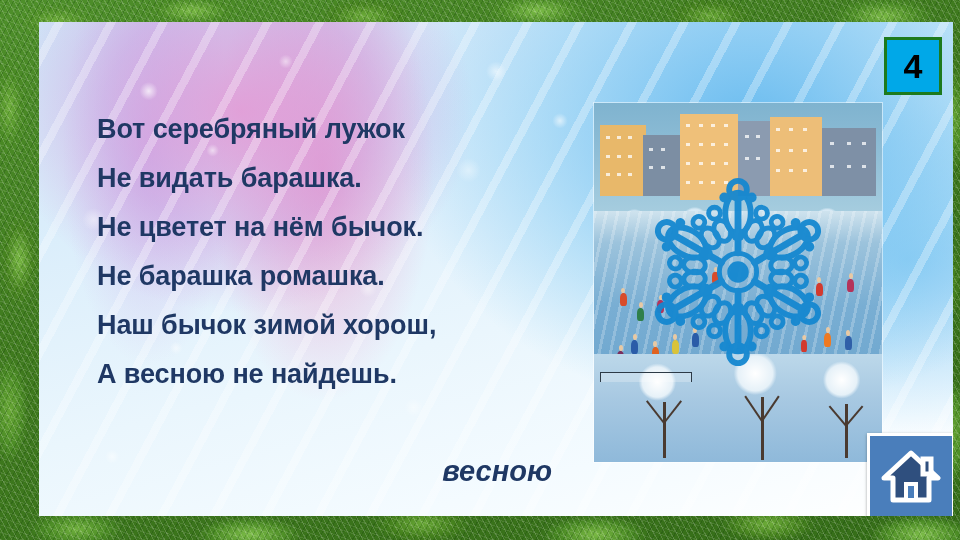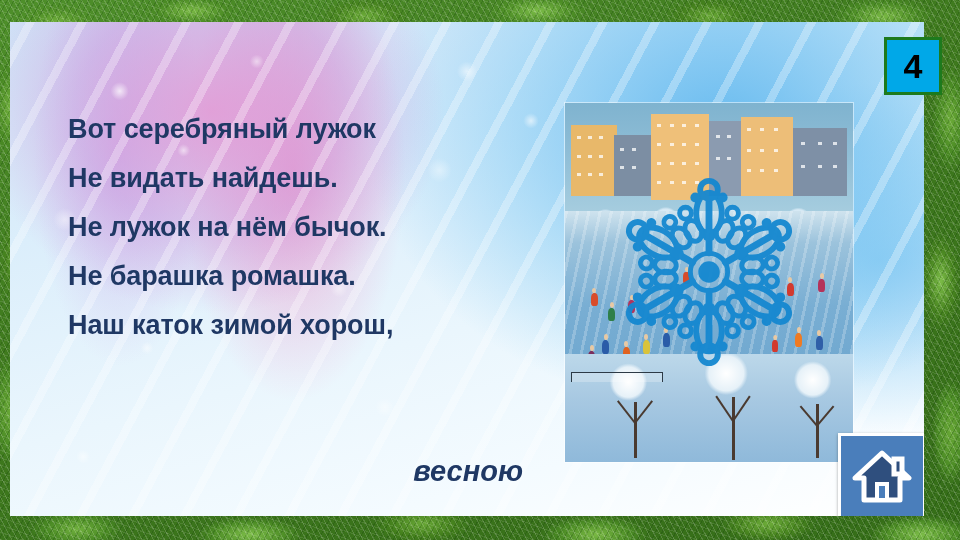--- a/index.html
+++ b/index.html
@@ -43,21 +43,21 @@
     background:
       repeating-linear-gradient(62deg, rgba(255,255,255,.16) 0 1px, rgba(0,0,0,0) 1px 5px),
       repeating-linear-gradient(118deg, rgba(0,40,0,.18) 0 1px, rgba(0,0,0,0) 1px 6px),
       repeating-linear-gradient(20deg, rgba(255,255,255,.10) 0 1px, rgba(0,0,0,0) 1px 7px);
     pointer-events: none;
   }
 
   
   .panel {
     position: absolute;
-    left: 10px; top: 22px;
+    left: 39px; top: 22px;
     width: 914px; height: 494px;
     overflow: hidden;
     background:
       
       radial-gradient(circle 13px at 12% 14%, rgba(255,255,255,.72) 0%, rgba(255,255,255,0) 70%),
       radial-gradient(circle 9px  at 19% 26%, rgba(255,255,255,.55) 0%, rgba(255,255,255,0) 70%),
       radial-gradient(circle 16px at 6% 40%,  rgba(255,255,255,.45) 0%, rgba(255,255,255,0) 72%),
       radial-gradient(circle 10px at 27% 8%,  rgba(255,255,255,.50) 0%, rgba(255,255,255,0) 70%),
       radial-gradient(circle 14px at 50% 10%, rgba(255,255,255,.55) 0%, rgba(255,255,255,0) 72%),
       radial-gradient(circle 11px at 57% 20%, rgba(255,255,255,.60) 0%, rgba(255,255,255,0) 70%),
@@ -205,24 +205,25 @@
 </style>
 </head>
 <body>
 
 <div class="slide">
 
   <div class="panel">
 
     <div class="riddle">
       <div class="riddle-line">Вот серебряный лужок</div>
-      <div class="riddle-line">Не видать найдешь.</div>
-      <div class="riddle-line">Не лужок на нём бычок.</div>
+      <div class="riddle-line">Не видать барашка.</div>
+      <div class="riddle-line">Не цветет на нём бычок.</div>
       <div class="riddle-line">Не барашка ромашка.</div>
-      <div class="riddle-line">Наш каток зимой хорош,</div>
+      <div class="riddle-line">Наш бычок зимой хорош,</div>
+      <div class="riddle-line">А весною не найдешь.</div>
     </div>
 
     <div class="answer">весною</div>
 
     <div class="picture">
       <div class="pic-sky"></div>
 
       <div class="bld" style="left:2%;top:6%;width:16%;height:20%;background:#e8b86a;">
         <i style="left:14%;top:16%"></i>
           <i style="left:38%;top:16%"></i>

